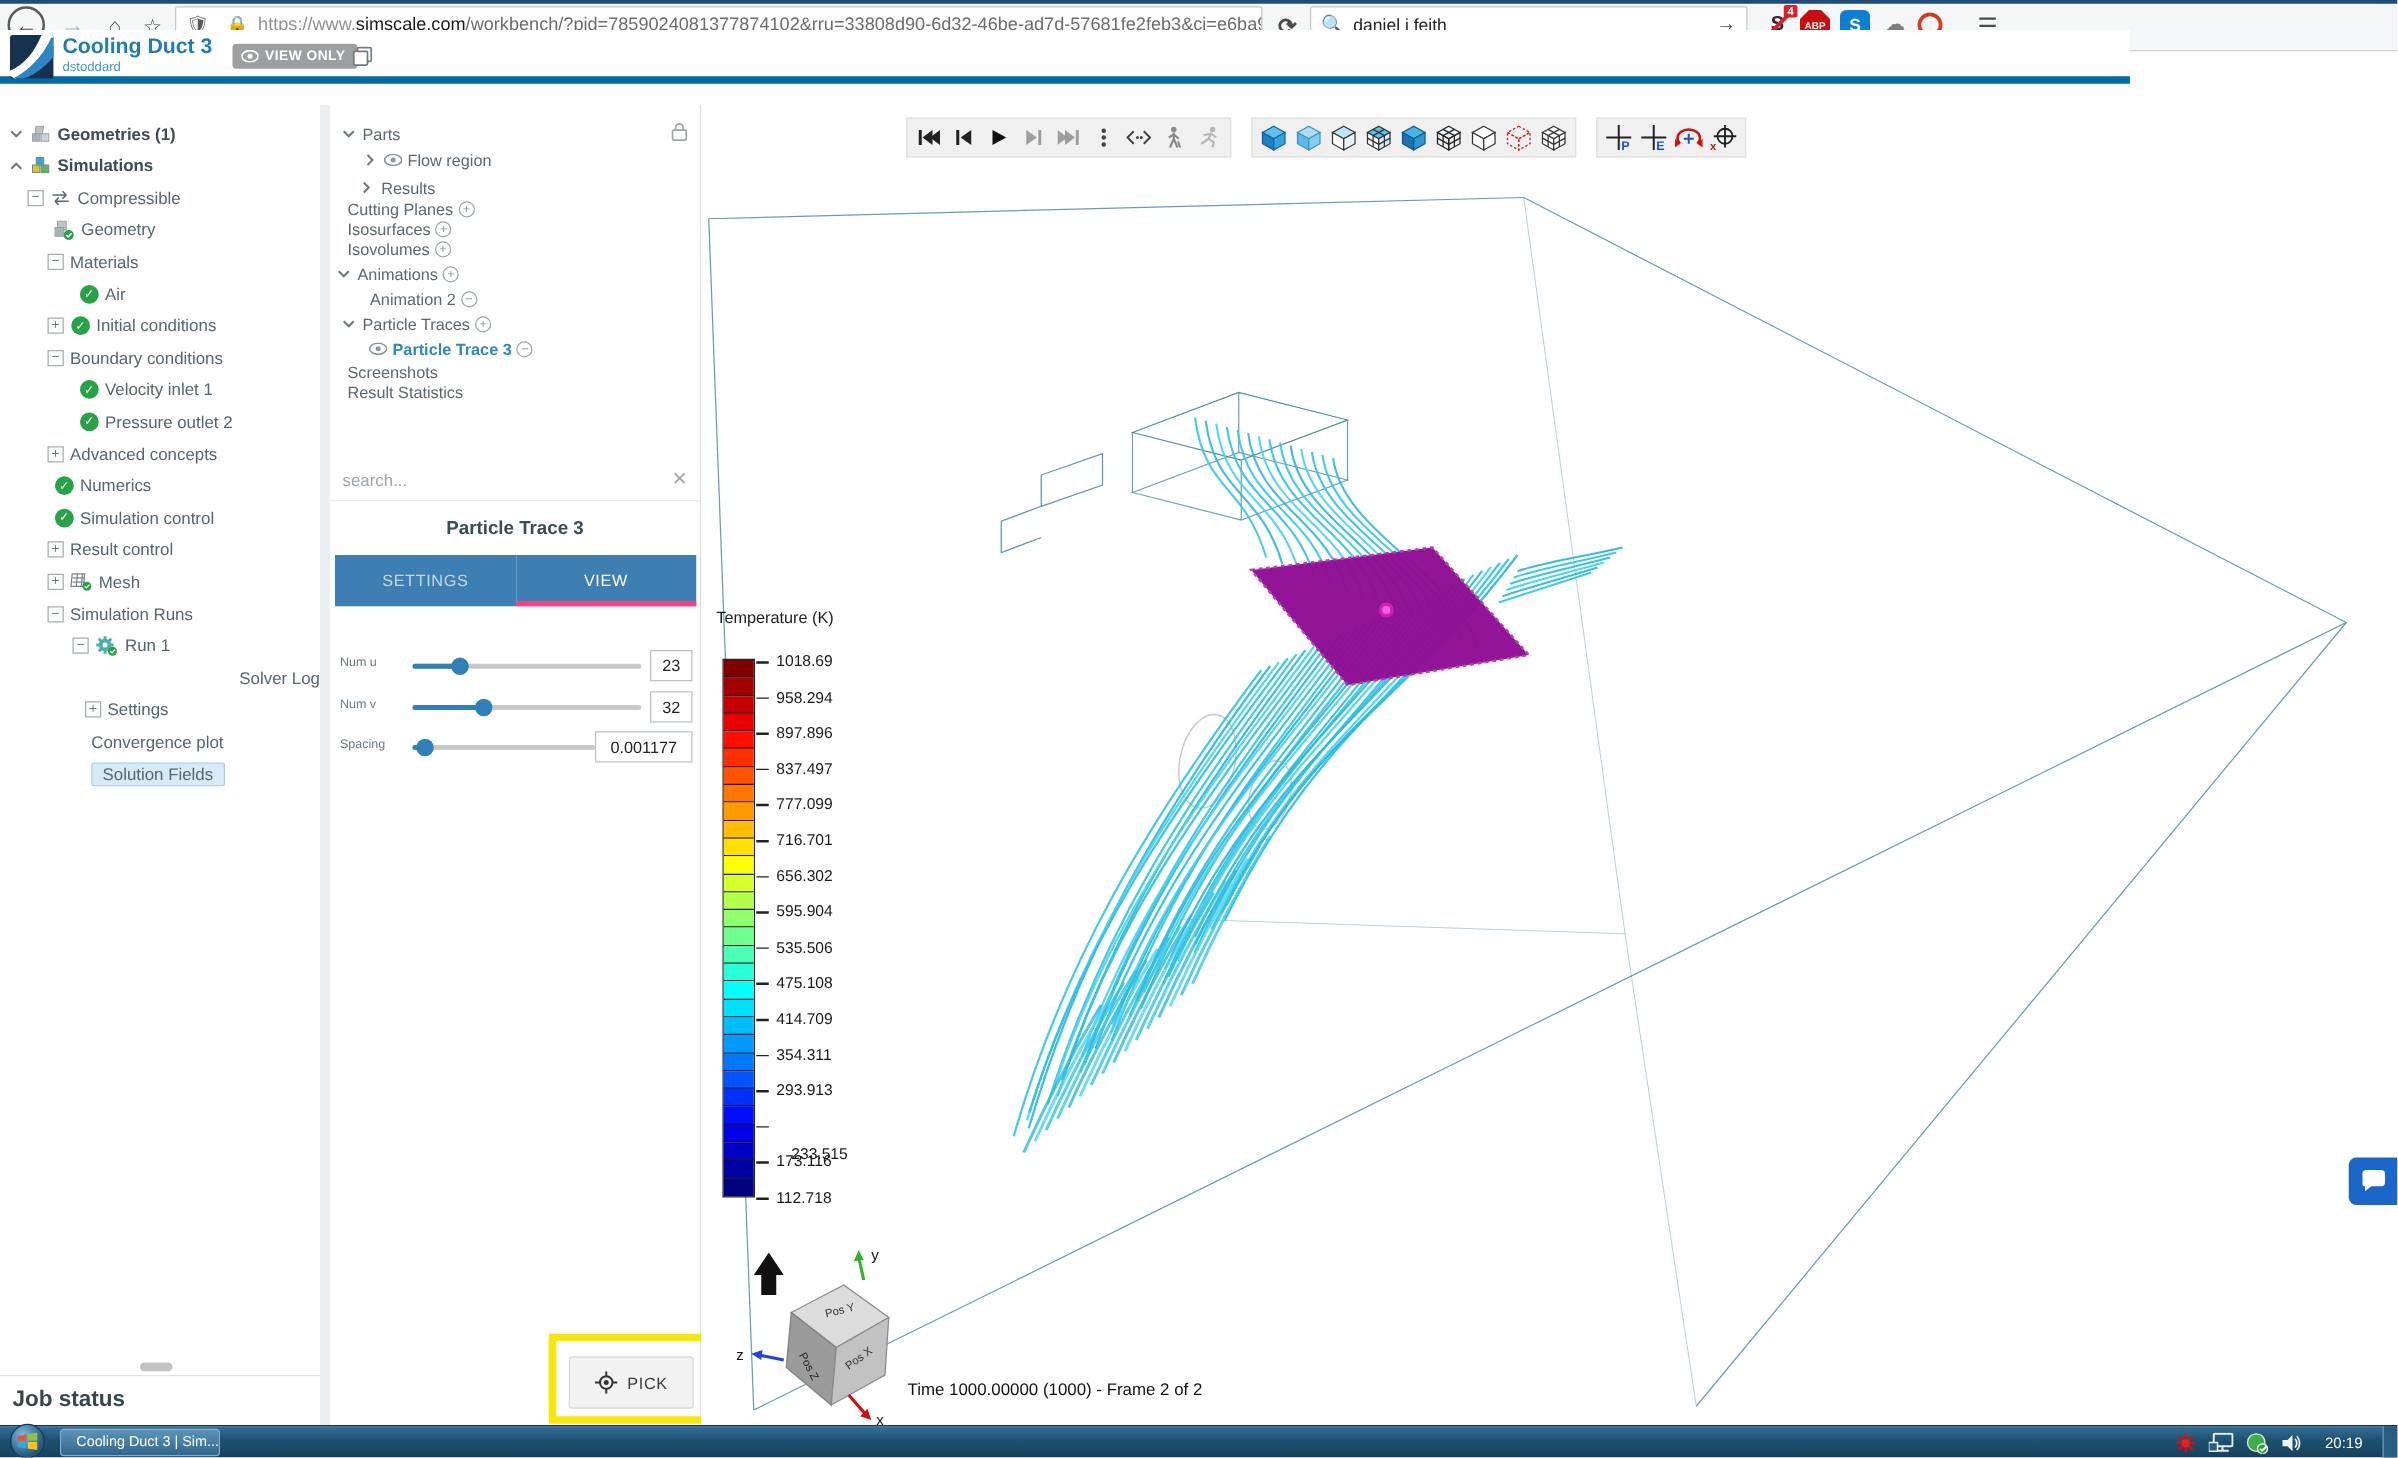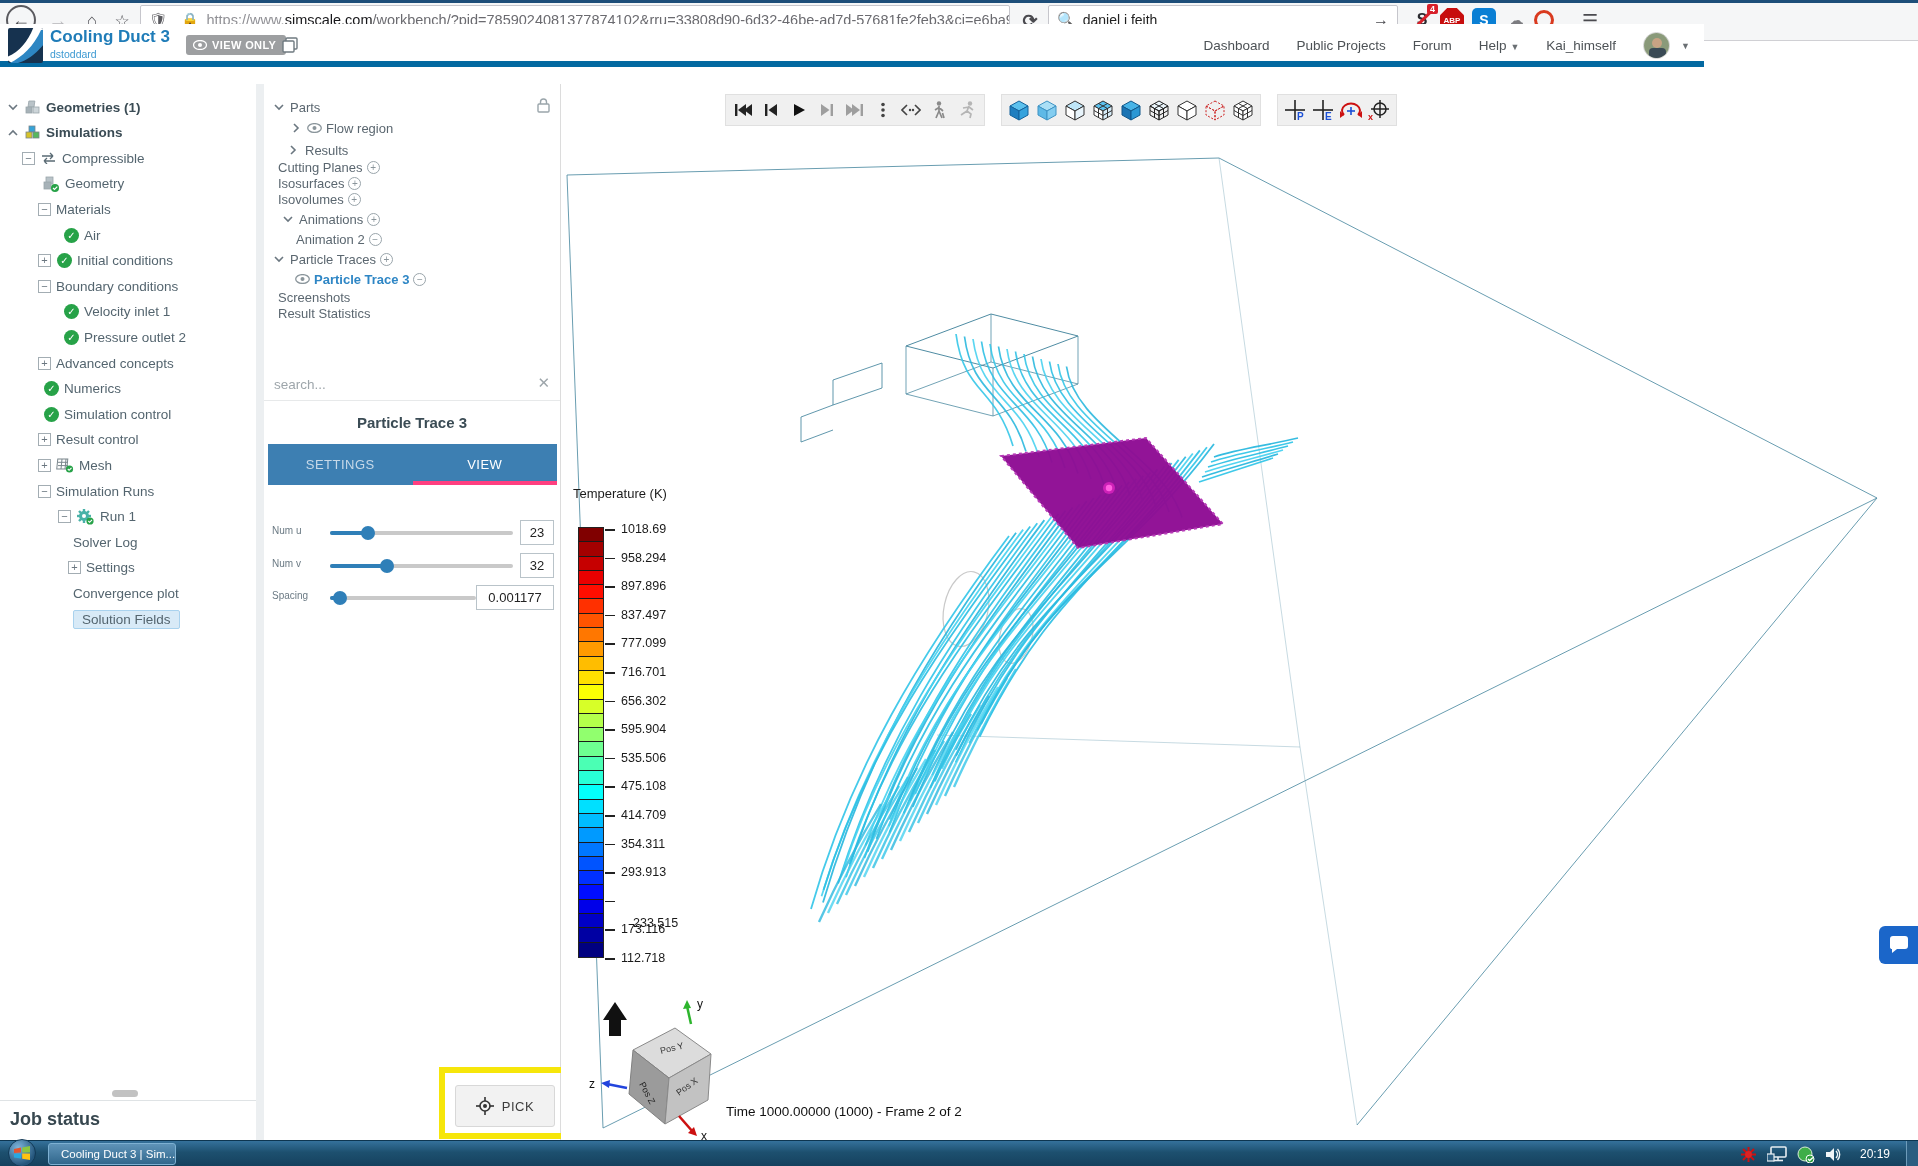--- a/index.html
+++ b/index.html
@@ -159,35 +159,20 @@
           <circle cx="7" cy="5" r="2" fill="#fff"></circle>
         </svg>
       <span>VIEW ONLY</span>
     </div>
     <div id="dup-icon">
       <svg width="16" height="16">
           <rect x="4" y="1" width="11" height="11" rx="1" fill="none" stroke="#6f7a80" stroke-width="1.4"></rect>
           <rect x="1" y="4" width="11" height="11" rx="1" fill="#fff" stroke="#6f7a80" stroke-width="1.4"></rect>
         </svg>
     </div>
-    <div id="header-nav">
-      <span class="nav-item">Dashboard</span>
-      <span class="nav-item">Public Projects</span>
-      <span class="nav-item">Forum</span>
-      <span class="nav-item"><span>Help</span> <span style="font-size:9px;color:#6a6f73;">▼</span></span>
-      <span class="nav-item">Kai_himself</span>
-      <span id="avatar">
-        <svg width="27" height="27">
-            <rect width="27" height="27" fill="#8a9a7a"></rect>
-            <circle cx="13" cy="10" r="5" fill="#c8a384"></circle>
-            <rect x="5" y="15" width="17" height="12" rx="4" fill="#3a4a55"></rect>
-          </svg>
-      </span>
-      <span class="caret" style="margin-left:-16px;">▼</span>
-    </div>
   </div>
 
   <div id="sidebar">
     <div id="tree-rows">
         <div class="t-row bold" style="top: 12px; padding-left: 8px;">
           <span class="chev">
             <svg width="10" height="8">
               <polyline points="1,2 5,6 9,2" fill="none" stroke="#6b7780" stroke-width="1.6"></polyline>
             </svg>
           </span>
@@ -315,21 +300,21 @@
                 <line x1="3" y1="3" x2="13" y2="13"></line>
                 <line x1="13" y1="3" x2="3" y2="13"></line>
               </g>
               <circle cx="8" cy="8" r="2" fill="#fff"></circle>
               <circle cx="14" cy="13" r="3.6" fill="#27a248"></circle>
               <path d="M12.3 13 l1.3 1.3 L16 11.8" stroke="#fff" stroke-width="1.1" fill="none"></path>
             </svg>
           </span>
           <span class="lbl">Run 1</span>
         </div>
-        <div class="t-row" style="top: 447.2px; padding-left: 68px;">
+        <div class="t-row" style="top: 447.2px; padding-left: 108px; justify-content: flex-end;">
           <span class="lbl">Solver Log</span>
         </div>
         <div class="t-row" style="top: 472.8px; padding-left: 68px;">
           <span class="expander">+</span>
           <span class="lbl">Settings</span>
         </div>
         <div class="t-row" style="top: 498.4px; padding-left: 68px;">
           <span class="lbl">Convergence plot</span>
         </div>
         <div class="t-row" style="top: 524px; padding-left: 68px;">
@@ -384,21 +369,21 @@
           <span class="pm-circle">+</span>
         </div>
         <div class="p-row" style="top: 90px; padding-left: 10px;">
           <span class="lbl">Isosurfaces</span>
           <span class="pm-circle">+</span>
         </div>
         <div class="p-row" style="top: 106px; padding-left: 10px;">
           <span class="lbl">Isovolumes</span>
           <span class="pm-circle">+</span>
         </div>
-        <div class="p-row" style="top: 126px; padding-left: 19px;">
+        <div class="p-row" style="top: 126px; padding-left: 6px;">
           <span class="chev">
             <svg width="10" height="8">
               <polyline points="1,2 5,6 9,2" fill="none" stroke="#6b7780" stroke-width="1.6"></polyline>
             </svg>
           </span>
           <span class="lbl">Animations</span>
           <span class="pm-circle">+</span>
         </div>
         <div class="p-row" style="top: 146px; padding-left: 28px;">
           <span class="lbl">Animation 2</span>

